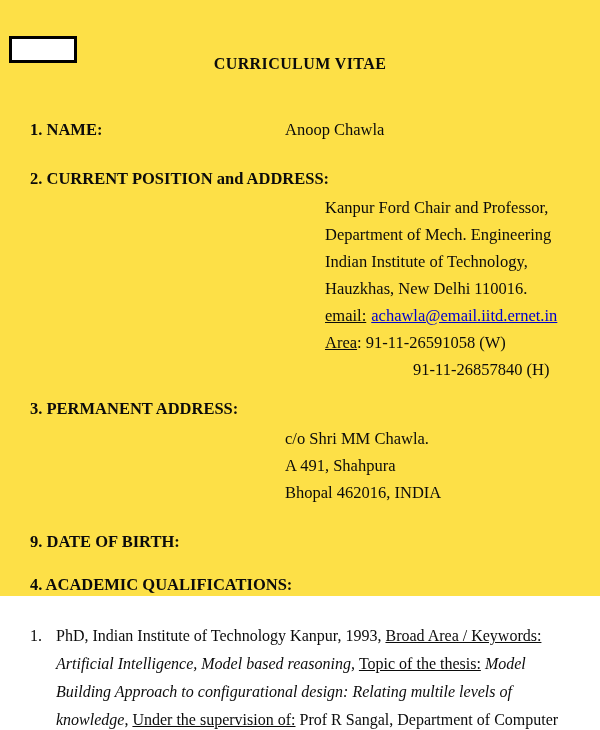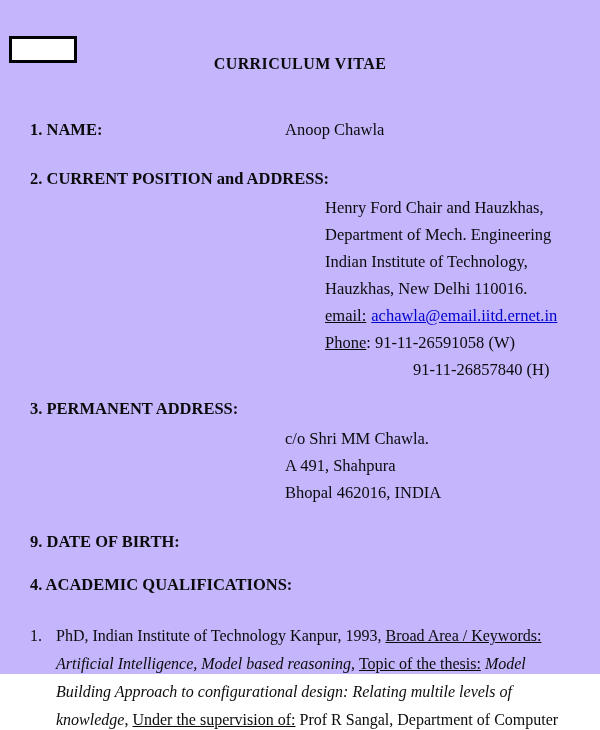--- a/index.html
+++ b/index.html
@@ -8,22 +8,22 @@
     background: #ffffff;
     width: 600px;
     height: 730px;
     overflow: hidden;
     font-family: "Liberation Serif", "DejaVu Serif", serif;
     color: #0b0b0b;
   }
   .page {
     position: relative;
     width: 600px;
-    height: 674px;
-    background: #c4b5fd;
+    height: 596px;
+    background: #fde047;
     box-sizing: border-box;
     font-family: Liberation Serif, serif;
   }
   .corner-box {
     position: absolute;
     left: 9px;
     top: 36px;
     width: 62px;
     height: 21px;
     border: 3px solid #000000;
@@ -88,26 +88,26 @@
   <div class="content">
 
     <div class="flex-row name-row">
       <span class="label">1. NAME:</span>
       <span class="value">Anoop Chawla</span>
     </div>
 
     <div class="section-position">
       <div class="heading">2. CURRENT POSITION and ADDRESS:</div>
       <div class="addr addr-position">
-        <div>Henry Ford Chair and Hauzkhas,</div>
+        <div>Kanpur Ford Chair and Professor,</div>
         <div>Department of Mech. Engineering</div>
         <div>Indian Institute of Technology,</div>
         <div>Hauzkhas, New Delhi 110016.</div>
         <div><span class="u">email:</span><span class="email-link">achawla@email.iitd.ernet.in</span></div>
-        <div><span class="u">Phone</span><span>: 91-11-26591058 (W)</span></div>
+        <div><span class="u">Area</span><span>: 91-11-26591058 (W)</span></div>
         <div class="phone-home">91-11-26857840 (H)</div>
       </div>
     </div>
 
     <div class="section-permanent">
       <div class="heading">3. PERMANENT ADDRESS:</div>
       <div class="addr addr-permanent">
         <div>c/o Shri MM Chawla.</div>
         <div>A 491, Shahpura</div>
         <div>Bhopal 462016, INDIA</div>

